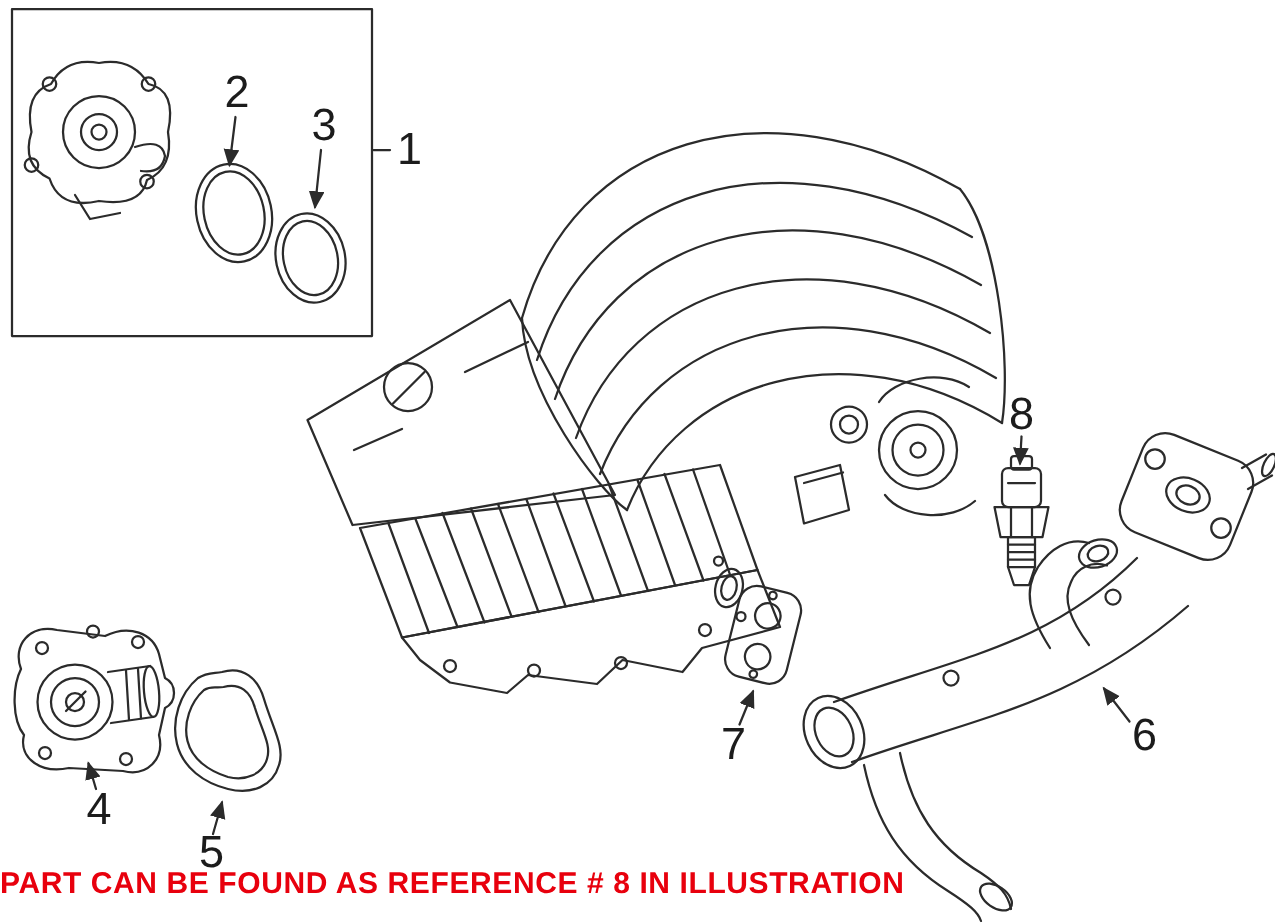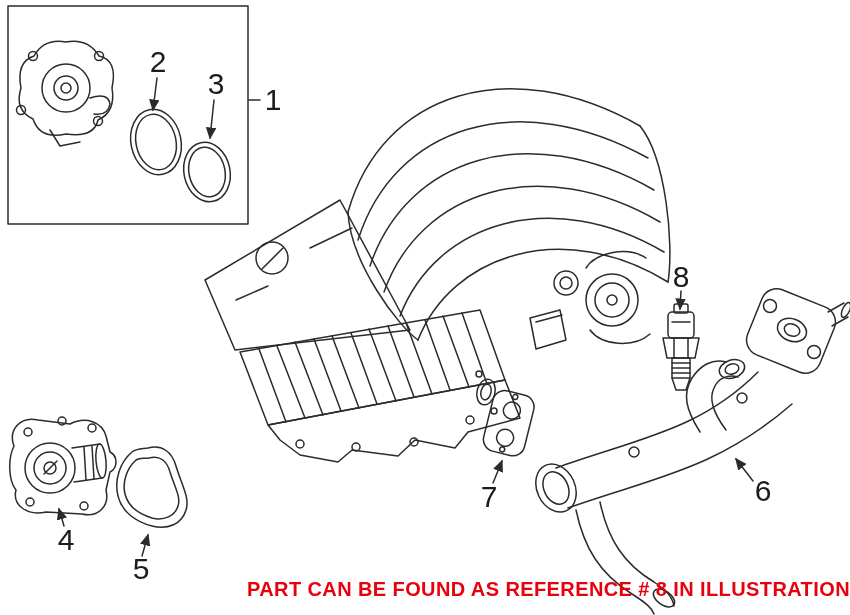--- a/index.html
+++ b/index.html
@@ -7,21 +7,21 @@
     position:relative;width:850px;height:615px;background:#ffffff;
     overflow:hidden;font-family:"Liberation Sans",sans-serif;
   }
   .stage svg{position:absolute;left:0;top:0;}
   .callout{
     position:absolute;transform:translate(-50%,-50%);
     font-size:30px;color:#1c1c1c;line-height:1;white-space:nowrap;
     font-family:"Liberation Sans",sans-serif;
   }
   .caption{
-    position:absolute;left:0;top:578px;width:100%;text-align:right;
+    position:absolute;left:0;top:578px;width:100%;text-align:left;
     font-weight:bold;font-size:20px;letter-spacing:.4px;color:#e8000d;
     font-family:"Liberation Sans",sans-serif;
   }
 </style>
 </head>
 <body>
 
 <div class="stage">
 
   <svg width="850" height="615" viewBox="0 0 850 615">

